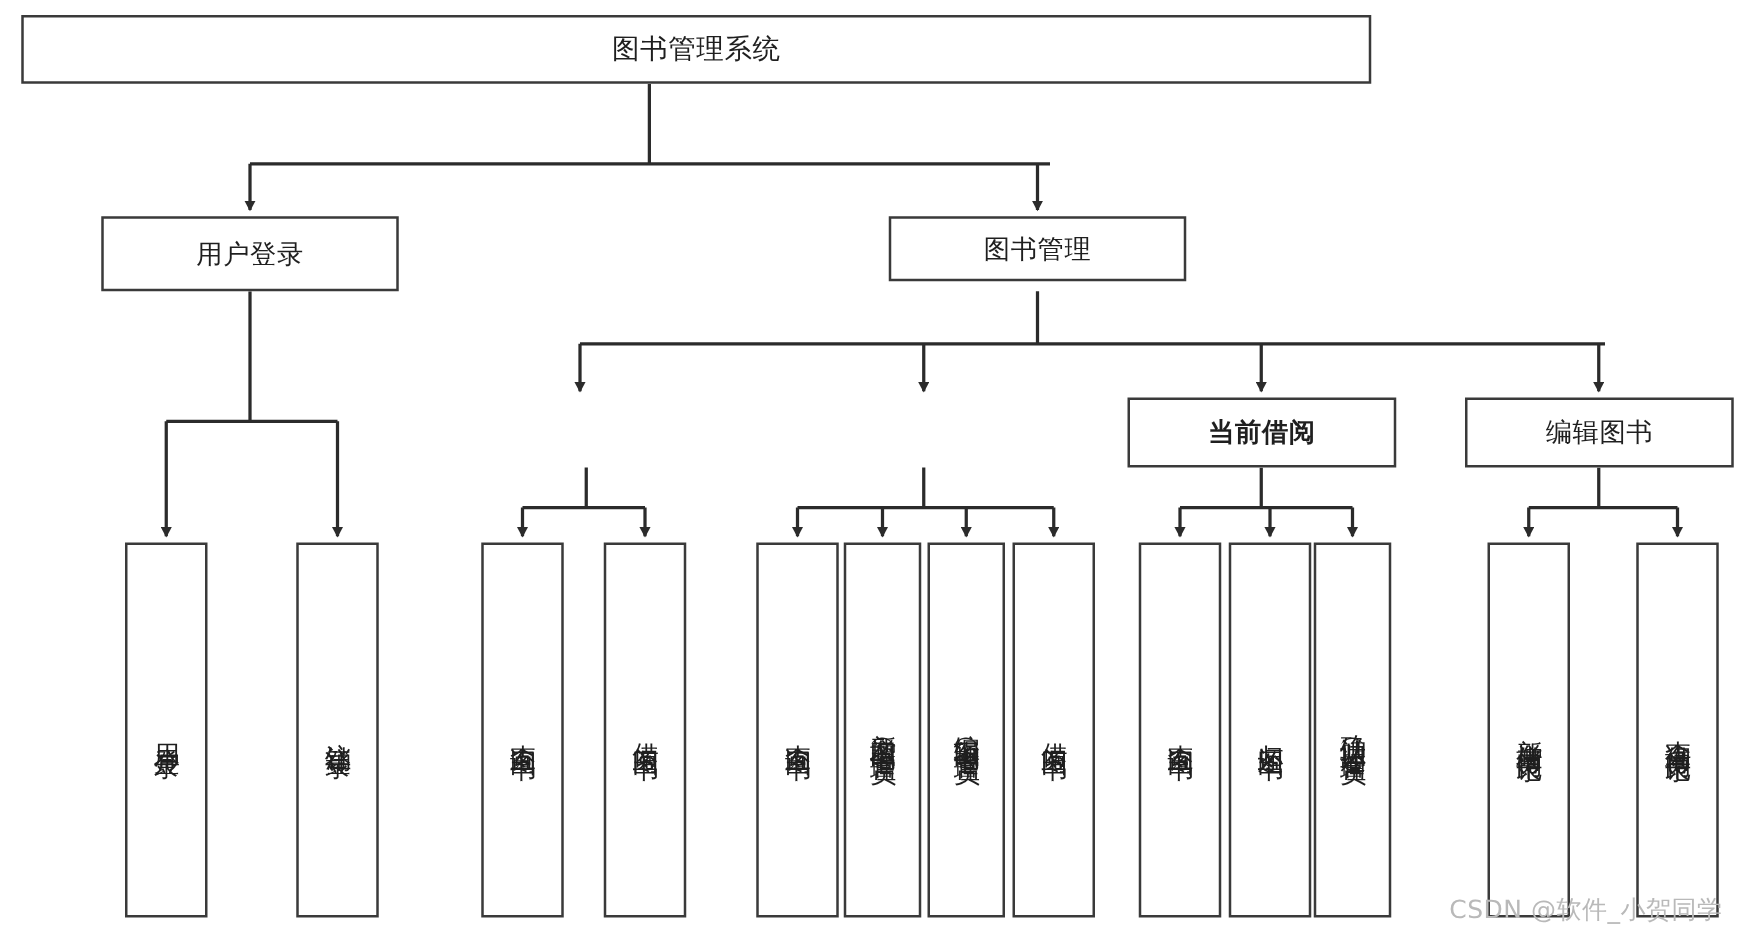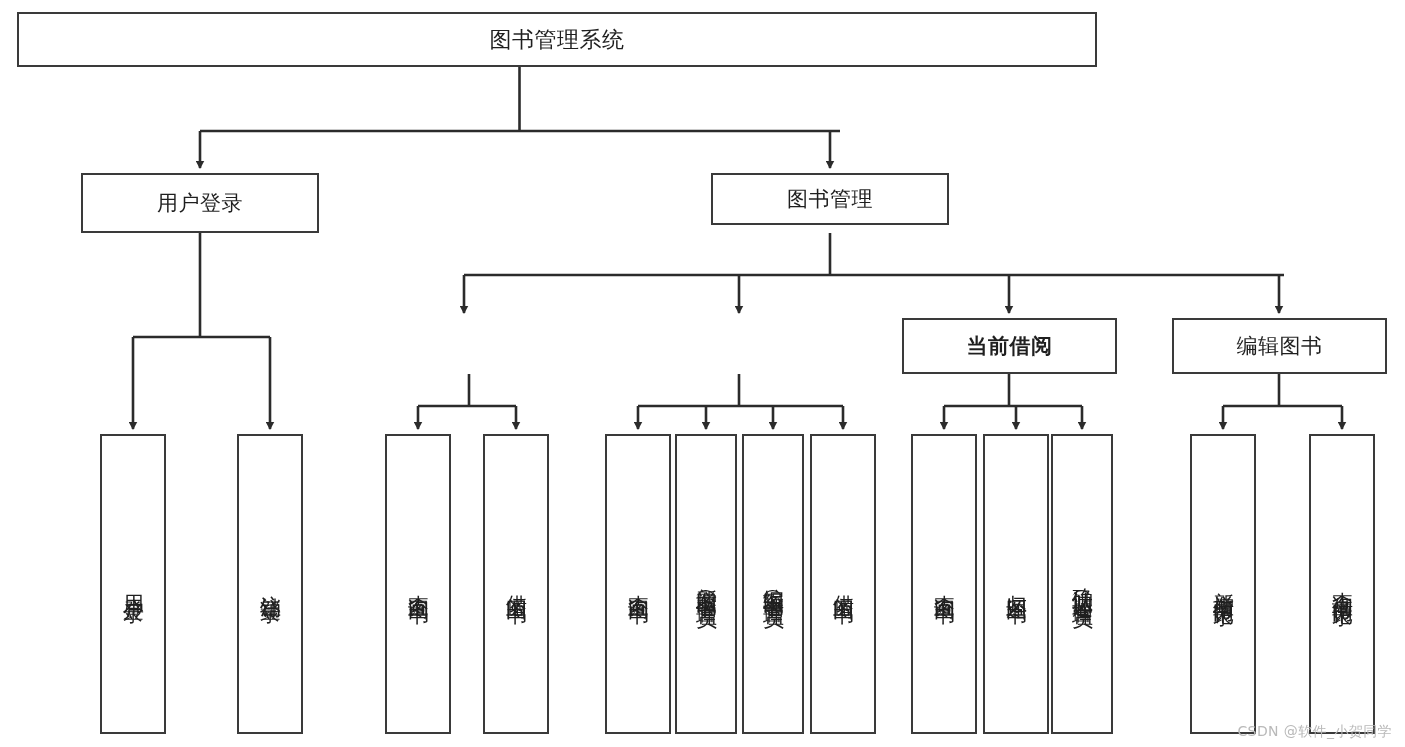--- a/index.html
+++ b/index.html
@@ -56,23 +56,23 @@
   .node-box.vertical .node-label {
     writing-mode: vertical-rl;
     text-orientation: upright;
     font-size: 21px;
     letter-spacing: 3px;
     line-height: 1;
     white-space: nowrap;
   }
   .watermark {
     position: absolute;
-    right: 13px;
+    right: 27px;
     bottom: 6px;
-    font-size: 14px;
+    font-size: 20px;
     color: #b9b9b9;
     white-space: nowrap;
     letter-spacing: 0.4px;
   }
 </style>
 </head>
 <body>
 
 <div id="diagram-root">
 

